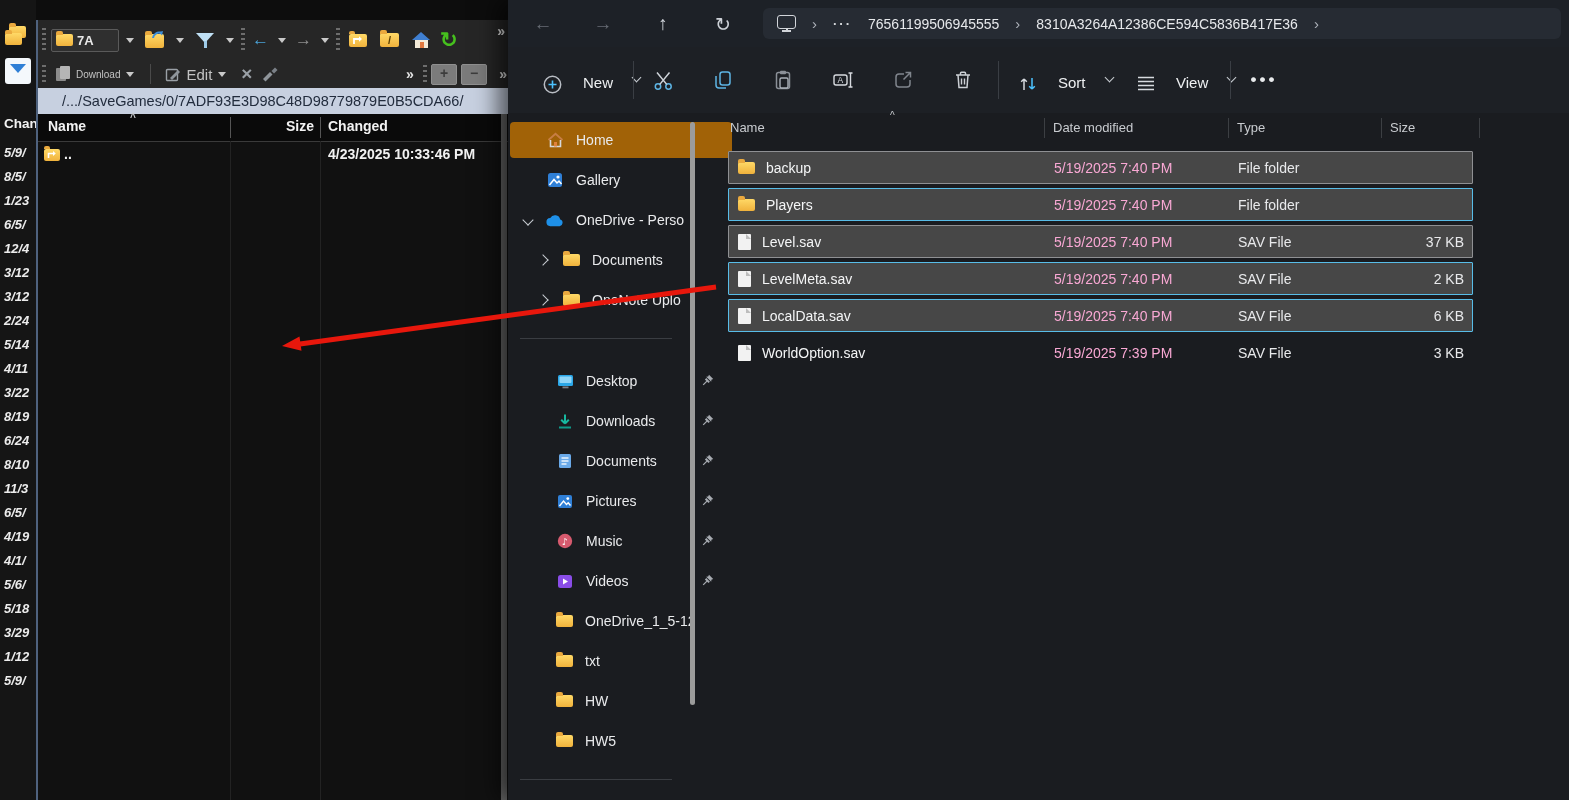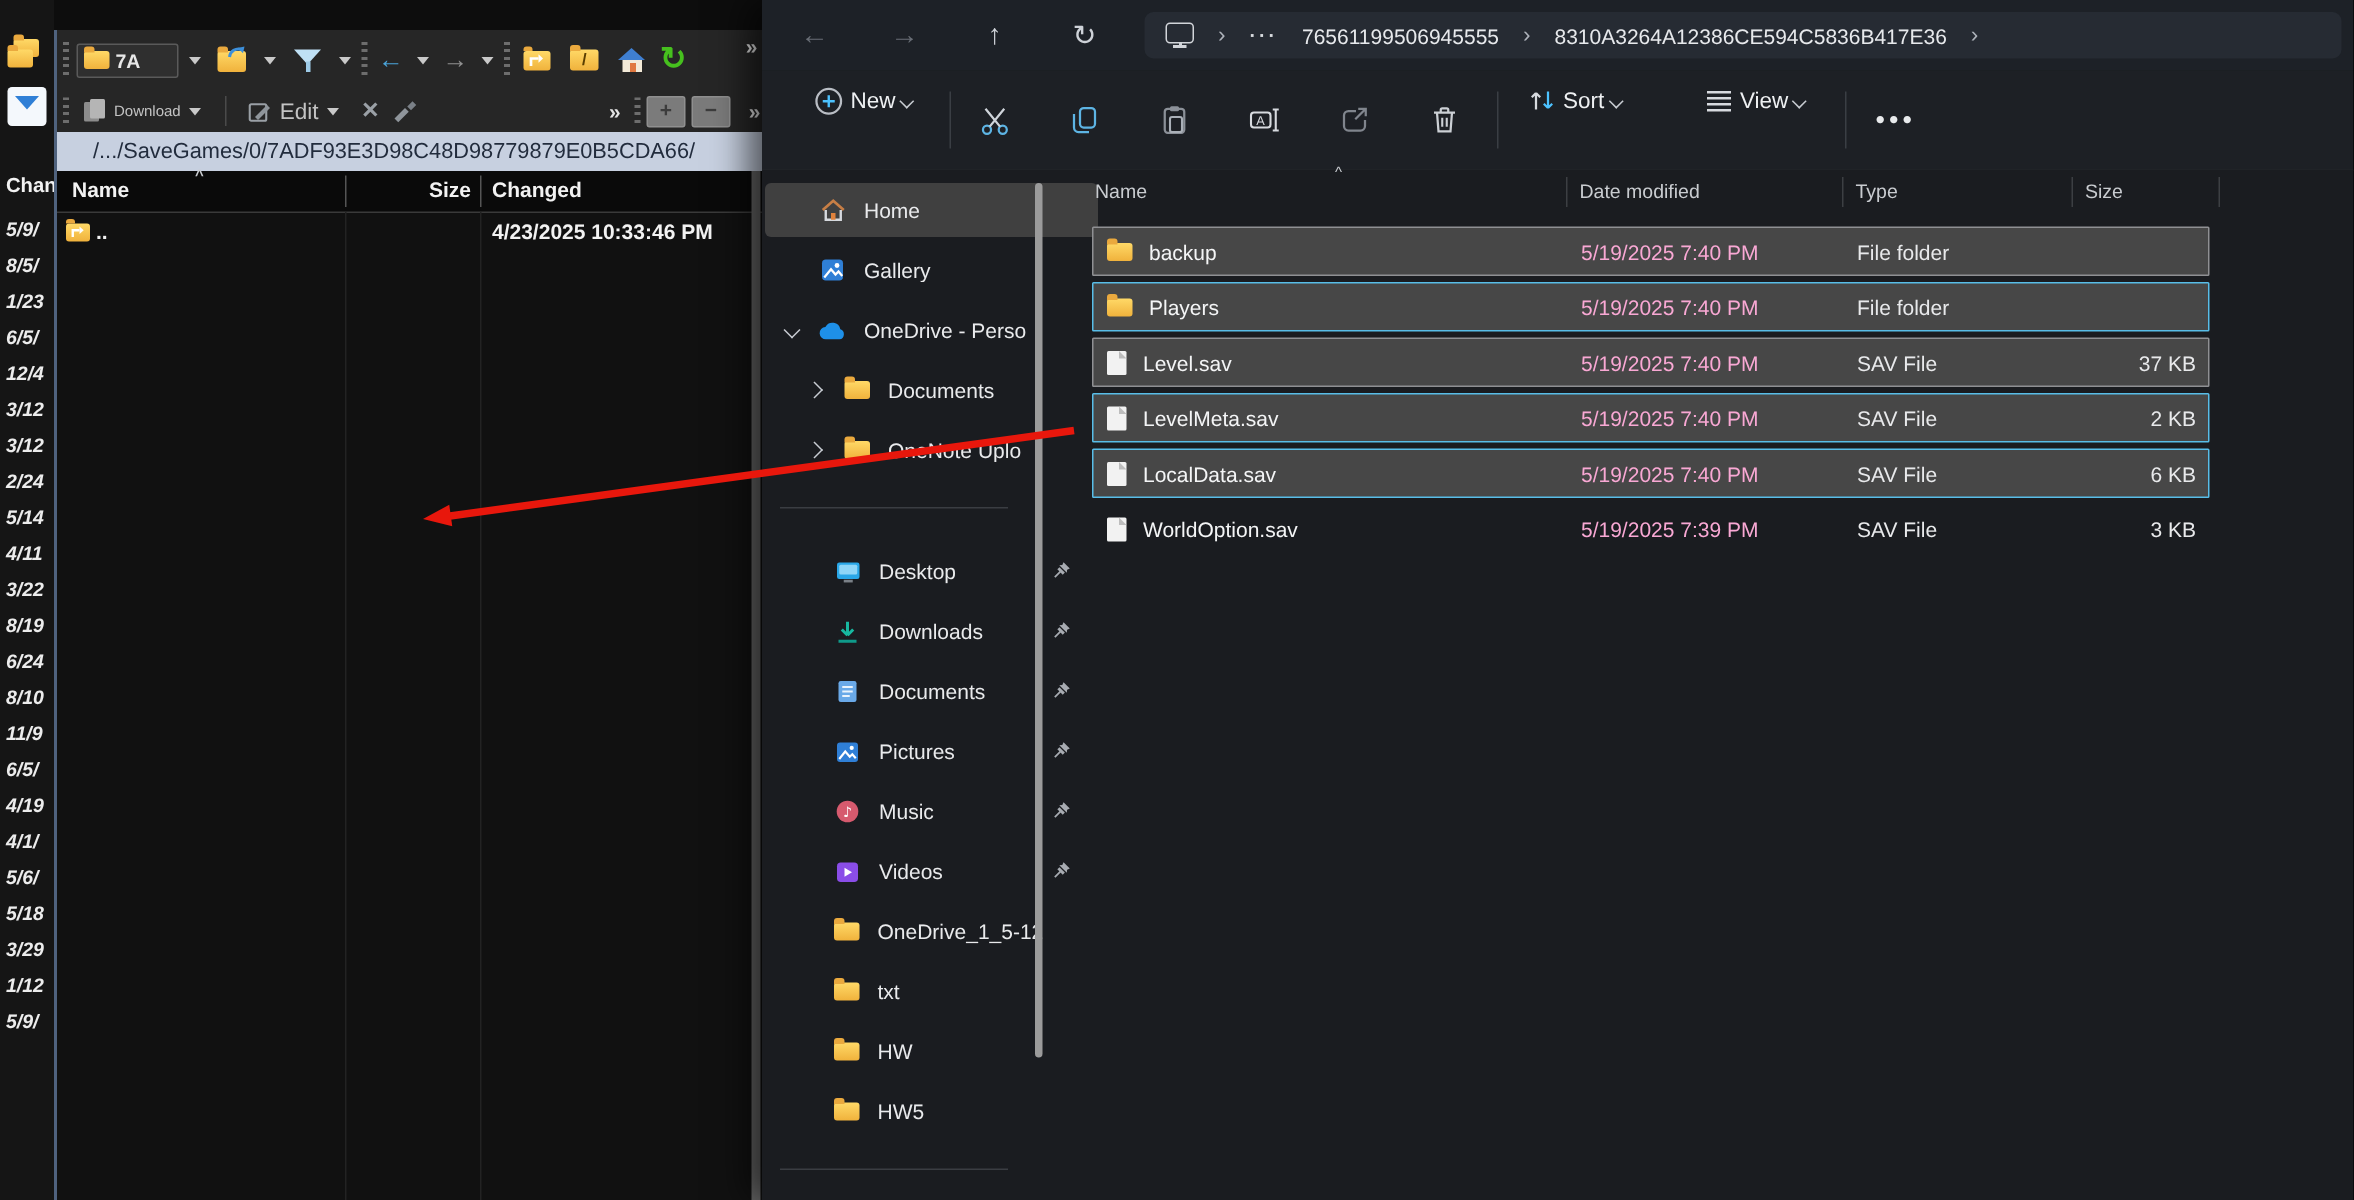--- a/index.html
+++ b/index.html
@@ -73,32 +73,32 @@
   .crumb{color:#e7e9ec;font-size:14px;white-space:nowrap;}
   .crumb-chev{color:#aeb3bb;font-size:15px;}
   .crumb-dots{color:#d7dade;font-weight:700;letter-spacing:2px;font-size:13px;}
   .monitor{position:relative;width:19px;height:17px;flex:none;}
   .monitor .scr{position:absolute;left:0;top:0;width:17px;height:12px;border:1.6px solid #d2d5da;border-radius:3px;}
   .monitor .base{position:absolute;left:5px;bottom:0;width:9px;height:1.6px;background:#d2d5da;}
   .monitor .neck{position:absolute;left:8.5px;bottom:1px;width:2px;height:3px;background:#d2d5da;}
 
   #ex-cmd{left:0;top:47px;width:1061px;height:66px;background:#1d2025;border-bottom:1px solid #31353b;}
   .cmd-txt{color:#eef0f2;font-size:15px;}
-  .cmd-group{position:absolute;top:0;height:40px;display:flex;align-items:center;gap:4px;
+  .cmd-group{position:absolute;top:27px;height:40px;display:flex;align-items:flex-start;gap:20px;
              padding:0 10px;border-radius:5px;}
   .cmd-ic{position:absolute;top:13px;width:40px;height:40px;display:flex;align-items:center;
           justify-content:center;border-radius:5px;}
   .cmd-div{position:absolute;top:14px;width:1px;height:38px;background:#3a3e44;}
   .dots3{color:#e8eaec;font-size:17px;font-weight:700;letter-spacing:3px;}
 
   #ex-body{left:0;top:113px;width:1061px;height:687px;background:#1a1c20;}
   
   .sb-item{position:absolute;left:2px;width:186px;height:36px;border-radius:4px;display:flex;
            align-items:center;color:#e9eaec;font-size:14px;}
-  .sb-item.sel{background:#404040;}
+  .sb-item.sel{background:#a16207;}
   .sb-label{margin-left:12px;white-space:nowrap;overflow:hidden;flex:1;}
   .sb-chev{position:absolute;}
   .sb-pin{position:absolute;right:28px;}
   .sb-div{position:absolute;left:12px;width:152px;height:1px;background:#3a3d42;}
   #sb-scroll{position:absolute;left:182px;top:9px;width:5px;height:583px;background:#9b9b9b;border-radius:3px;}
   .ic16{width:18px;height:18px;flex:none;display:flex;align-items:center;justify-content:center;}
 
   
   #ex-list{position:absolute;left:204px;top:0;width:857px;height:687px;}
   .lh-sep{position:absolute;top:5px;width:1px;height:20px;background:#3c3f43;}
@@ -141,21 +141,21 @@
         <div class="ws-date">12/4</div>
         <div class="ws-date">3/12</div>
         <div class="ws-date">3/12</div>
         <div class="ws-date">2/24</div>
         <div class="ws-date">5/14</div>
         <div class="ws-date">4/11</div>
         <div class="ws-date">3/22</div>
         <div class="ws-date">8/19</div>
         <div class="ws-date">6/24</div>
         <div class="ws-date">8/10</div>
-        <div class="ws-date">11/9</div>
+        <div class="ws-date">11/3</div>
         <div class="ws-date">6/5/</div>
         <div class="ws-date">4/19</div>
         <div class="ws-date">4/1/</div>
         <div class="ws-date">5/6/</div>
         <div class="ws-date">5/18</div>
         <div class="ws-date">3/29</div>
         <div class="ws-date">1/12</div>
         <div class="ws-date">5/9/</div>
       </div>
     </div>

